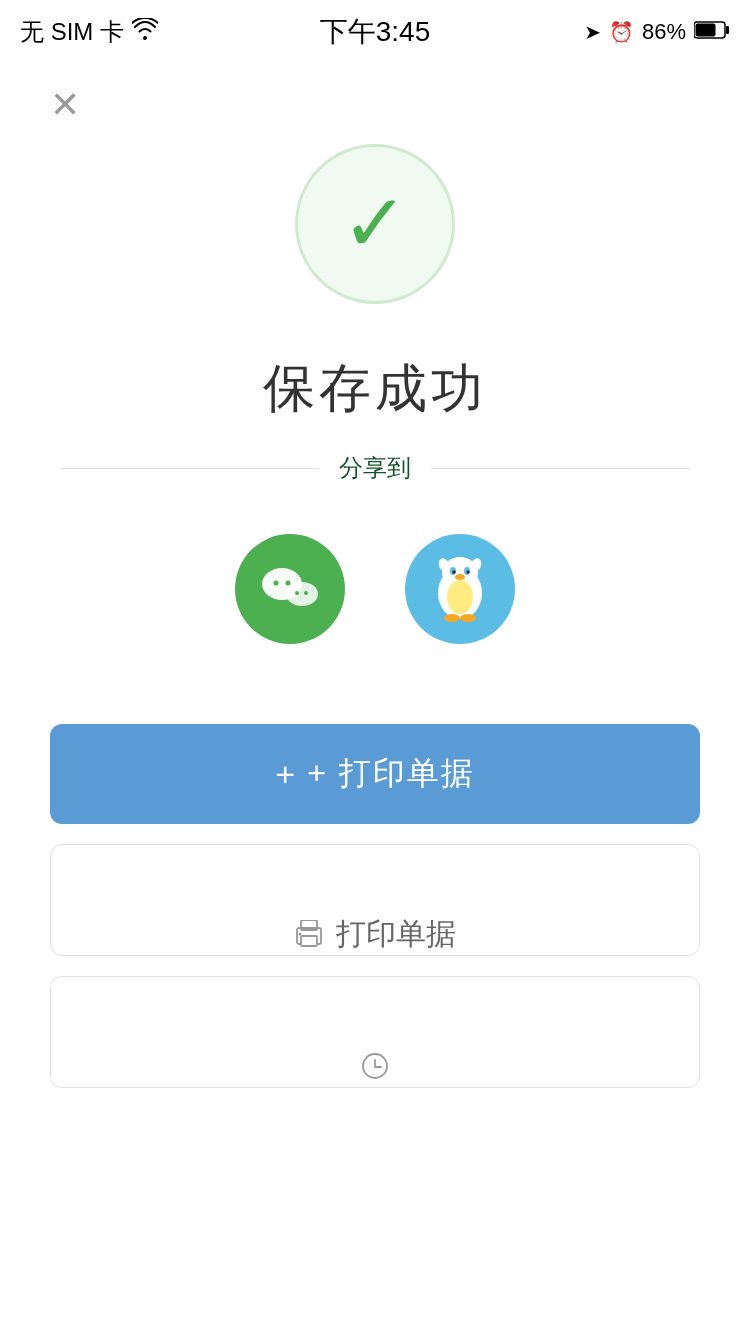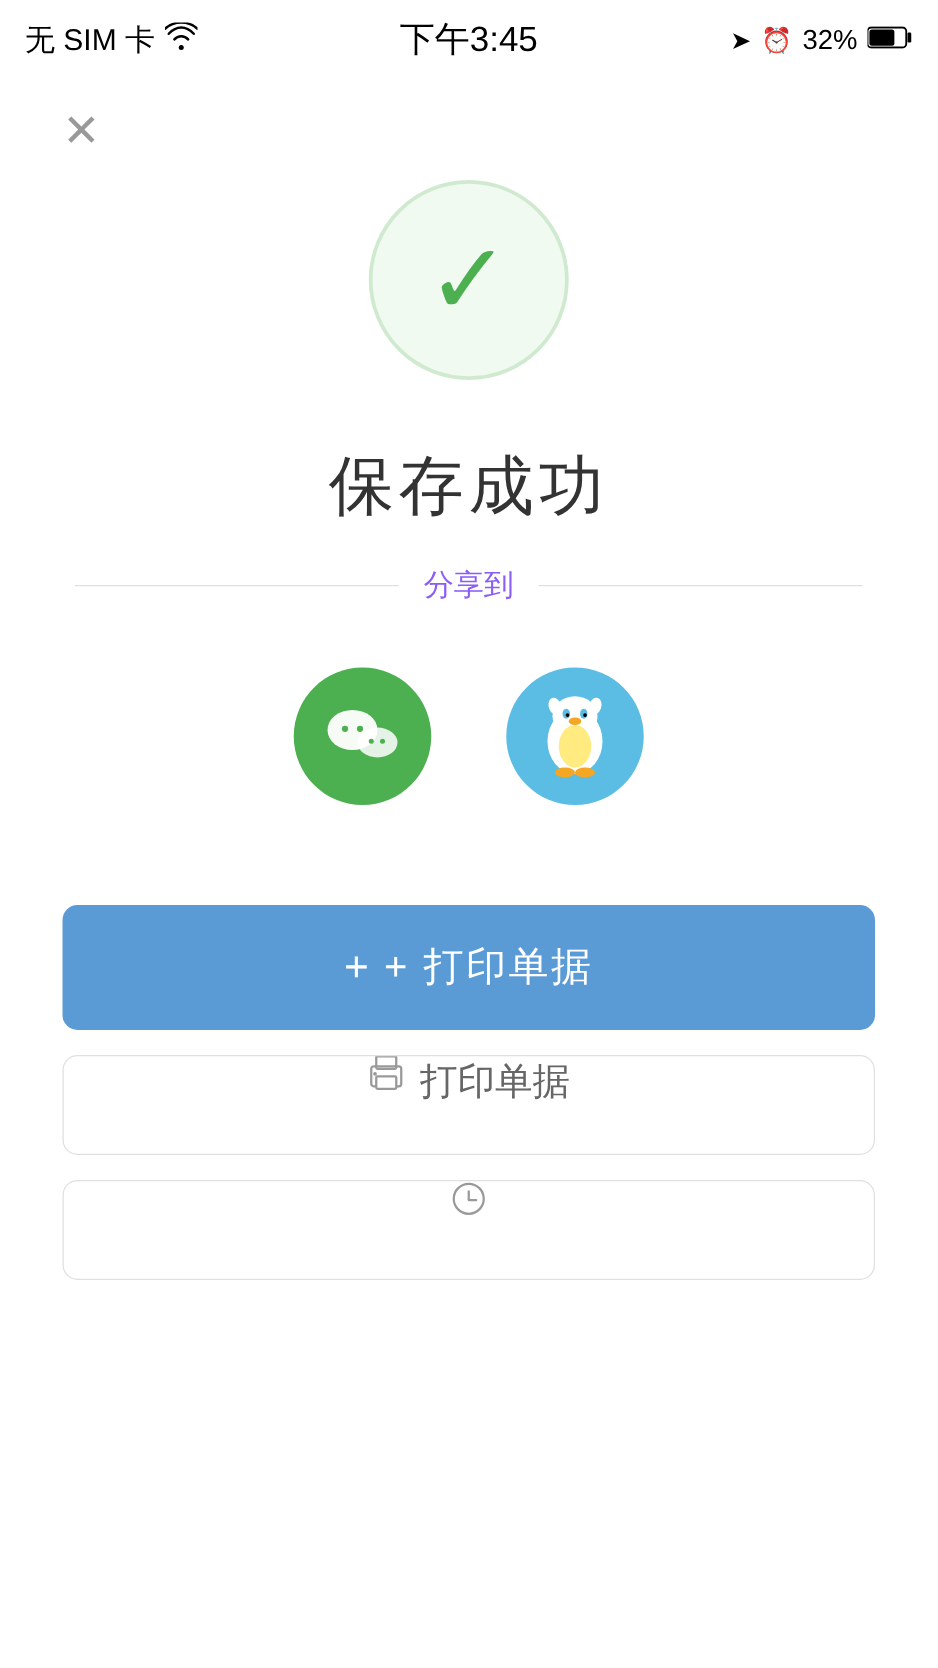--- a/index.html
+++ b/index.html
@@ -117,21 +117,21 @@
     }
 
     .divider-line {
       flex: 1;
       height: 1px;
       background: #e0e0e0;
     }
 
     .divider-text {
       font-size: 24px;
-      color: #8b5cf6;
+      color: #14532d;
       padding: 0 20px;
     }
 
     
     .share-icons {
       display: flex;
       gap: 60px;
       margin-bottom: 80px;
     }
 
@@ -172,29 +172,29 @@
       font-size: 32px;
       cursor: pointer;
       display: flex;
       align-items: center;
       justify-content: center;
       gap: 12px;
     }
 
     .btn-secondary {
       width: 100%;
-      height: 80px;
+      height: 112px;
       background: #ffffff;
       border: 1px solid #e0e0e0;
       border-radius: 12px;
       color: #666;
       font-size: 30px;
       cursor: pointer;
       display: flex;
-      align-items: flex-start;
+      align-items: flex-end;
       justify-content: center;
       gap: 12px;
     }
   </style>
 </head>
 <body>
 
 <div class="status-bar">
   <div class="status-left">
     <span>无 SIM 卡</span>
@@ -204,21 +204,21 @@
         <path d="M7.5 13.5C9 11.8 11 11 13 11s4 .8 5.5 2.5" stroke="#000" stroke-width="2" fill="none" stroke-linecap="round"></path>
         <path d="M3 9C6 5.8 9.3 4 13 4s7 1.8 10 5" stroke="#000" stroke-width="2" fill="none" stroke-linecap="round"></path>
         <path d="M0 5C3.8 1.5 8 0 13 0s9.2 1.5 13 5" stroke="#000" stroke-width="2" fill="none" stroke-linecap="round"></path>
       </svg>
     </span>
   </div>
   <div class="status-center">下午3:45</div>
   <div class="status-right">
     <span style="font-size:20px;">➤</span>
     <span style="font-size:20px;">⏰</span>
-    <span>32%</span>
+    <span>86%</span>
     <span>
       <svg width="36" height="18" viewBox="0 0 36 18">
         <rect x="0" y="1" width="31" height="16" rx="3" ry="3" fill="none" stroke="#000" stroke-width="1.5"></rect>
         <rect x="1.5" y="2.5" width="20" height="13" rx="2" ry="2" fill="#000"></rect>
         <rect x="32" y="5" width="3" height="8" rx="1" ry="1" fill="#000"></rect>
       </svg>
     </span>
   </div>
 </div>
 

